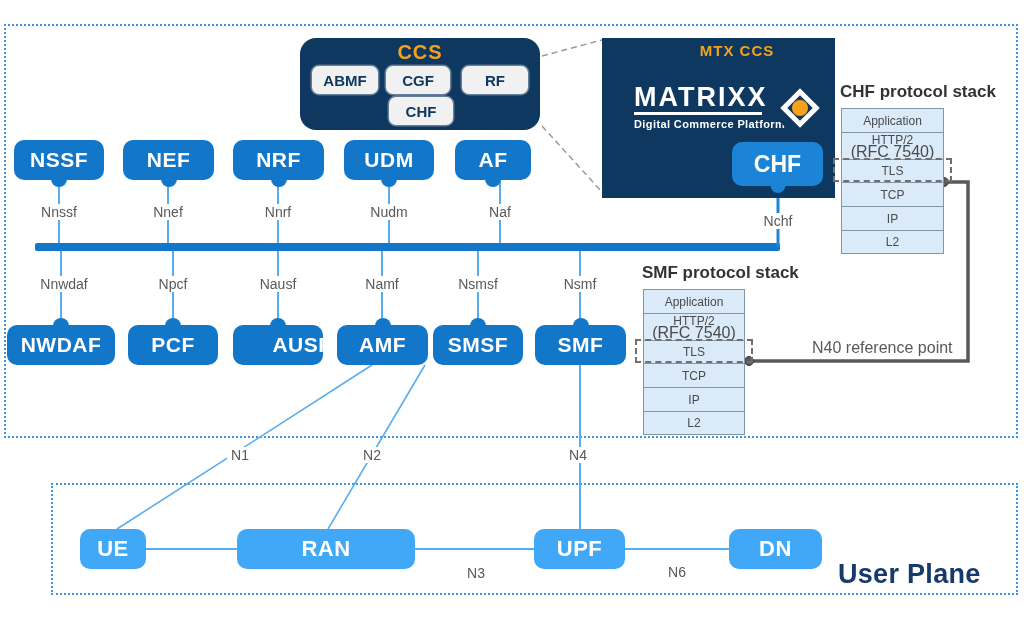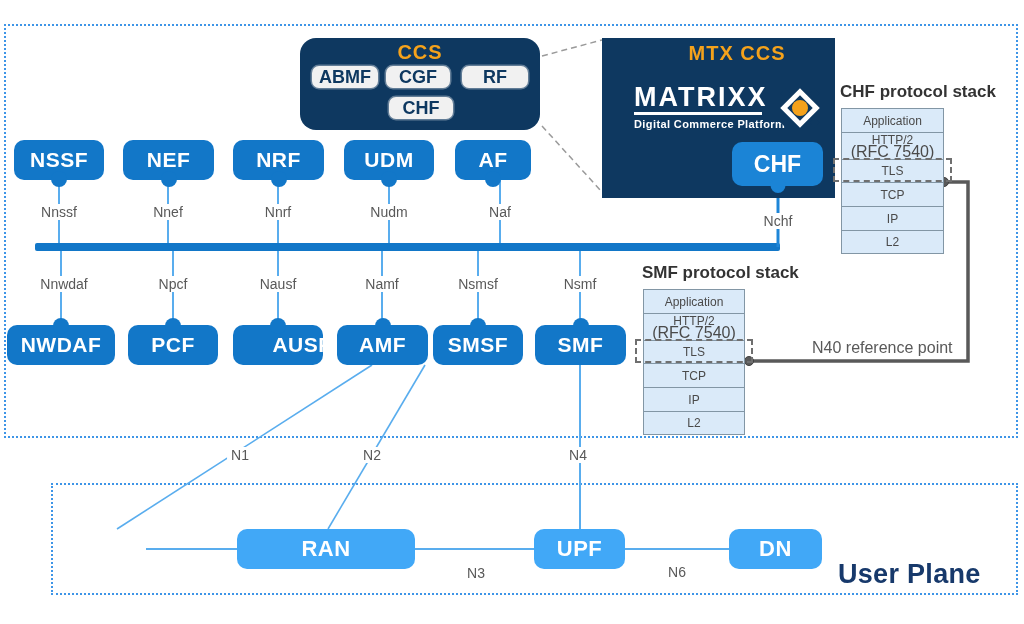--- a/index.html
+++ b/index.html
@@ -44,27 +44,27 @@
       display:flex;align-items:center;justify-content:center;}
 
   .iface{position:absolute;transform:translateX(-50%);background:#fff;padding:0 4px;
       color:var(--gray-text);font-size:14px;white-space:nowrap;}
   .refpt{position:absolute;transform:translateX(-50%);background:#fff;padding:0 4px;
       color:var(--gray-text);font-size:14px;white-space:nowrap;}
 
   .ccs-box{position:absolute;left:300px;top:38px;width:240px;height:92px;background:var(--navy);border-radius:16px;}
   .ccs-title{position:absolute;left:300px;top:41px;width:240px;text-align:center;
       color:var(--orange);font-size:20px;font-weight:bold;letter-spacing:1px;}
-  .chip{position:absolute;height:22px;background:#F1F1F1;border-radius:7px;color:var(--navy);
-      font-weight:bold;font-size:18px;display:flex;align-items:center;justify-content:center;
+  .chip{position:absolute;height:28px;background:#F1F1F1;border-radius:7px;color:var(--navy);
+      font-weight:bold;font-size:15px;display:flex;align-items:center;justify-content:center;
       box-shadow:0 0 0 1.5px rgba(255,255,255,.35);}
 
   .mtx-box{position:absolute;left:602px;top:38px;width:233px;height:160px;background:var(--navy);}
   .mtx-title{position:absolute;left:602px;top:42px;width:233px;text-align:center;
-      color:var(--orange);font-size:20px;font-weight:bold;letter-spacing:1px;padding-left:37px;}
+      color:var(--orange);font-size:15px;font-weight:bold;letter-spacing:1px;padding-left:37px;}
   .mtx-brand{position:absolute;left:634px;top:82px;color:#fff;font-size:27px;font-weight:bold;letter-spacing:2px;}
   .mtx-rule{position:absolute;left:634px;top:112px;width:128px;height:2.5px;background:#fff;}
   .mtx-tagline{position:absolute;left:634px;top:118px;color:#fff;font-size:11px;font-weight:bold;letter-spacing:.4px;}
   .mtx-diamond{position:absolute;left:776px;top:84px;width:48px;height:48px;}
   .mtx-diamond .ring{position:absolute;left:10px;top:10px;width:28px;height:28px;border:5px solid #fff;transform:rotate(45deg);}
   .mtx-diamond .gap{position:absolute;width:7px;height:7px;background:var(--navy);transform:rotate(45deg);}
   .mtx-diamond .dot{position:absolute;left:16px;top:16px;width:16px;height:16px;border-radius:50%;background:var(--orange);}
   .chf-bubble{position:absolute;left:732px;top:142px;width:91px;height:44px;background:#1B84D6;border-radius:10px;
       color:#fff;font-weight:bold;font-size:23px;display:flex;align-items:center;justify-content:center;}
   .chf-bubble::after{content:"";position:absolute;left:50%;bottom:-7px;width:15px;height:15px;border-radius:50%;
@@ -222,19 +222,20 @@
   </div>
 
   <div class="n40-label">N40 reference point</div>
 
   <div class="refpt" style="left:240px;top:447px;">N1</div>
   <div class="refpt" style="left:372px;top:447px;">N2</div>
   <div class="refpt" style="left:578px;top:447px;">N4</div>
   <div class="refpt" style="left:476px;top:565px;">N3</div>
   <div class="refpt" style="left:677px;top:564px;">N6</div>
 
+  <div class="upnode" style="left:80px;top:529px;width:66px;">UE</div>
   <div class="upnode" style="left:237px;top:529px;width:178px;">RAN</div>
   <div class="upnode" style="left:534px;top:529px;width:91px;">UPF</div>
   <div class="upnode" style="left:729px;top:529px;width:93px;">DN</div>
 
   <div class="plane-label" style="left:838px;top:559px;">User Plane</div>
 
 </div>
 
 </body></html>

